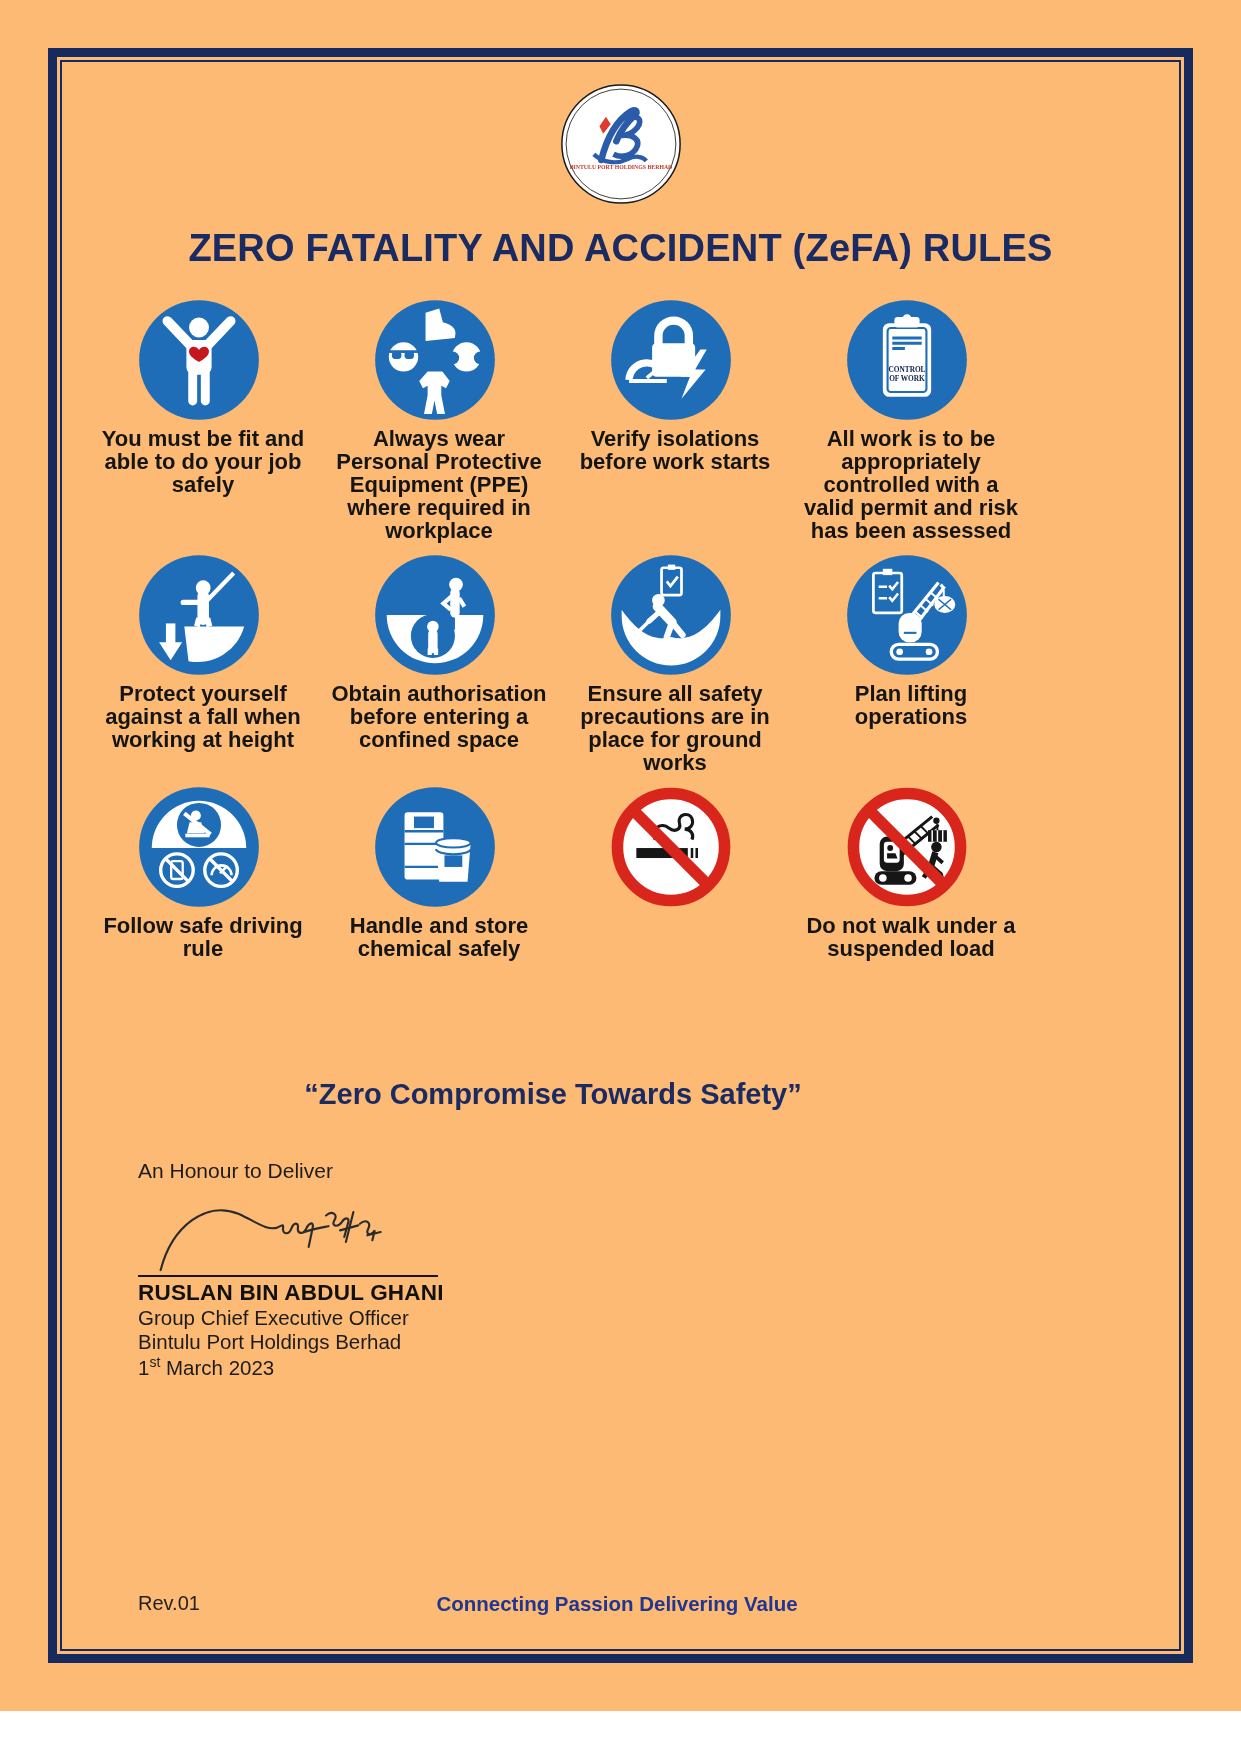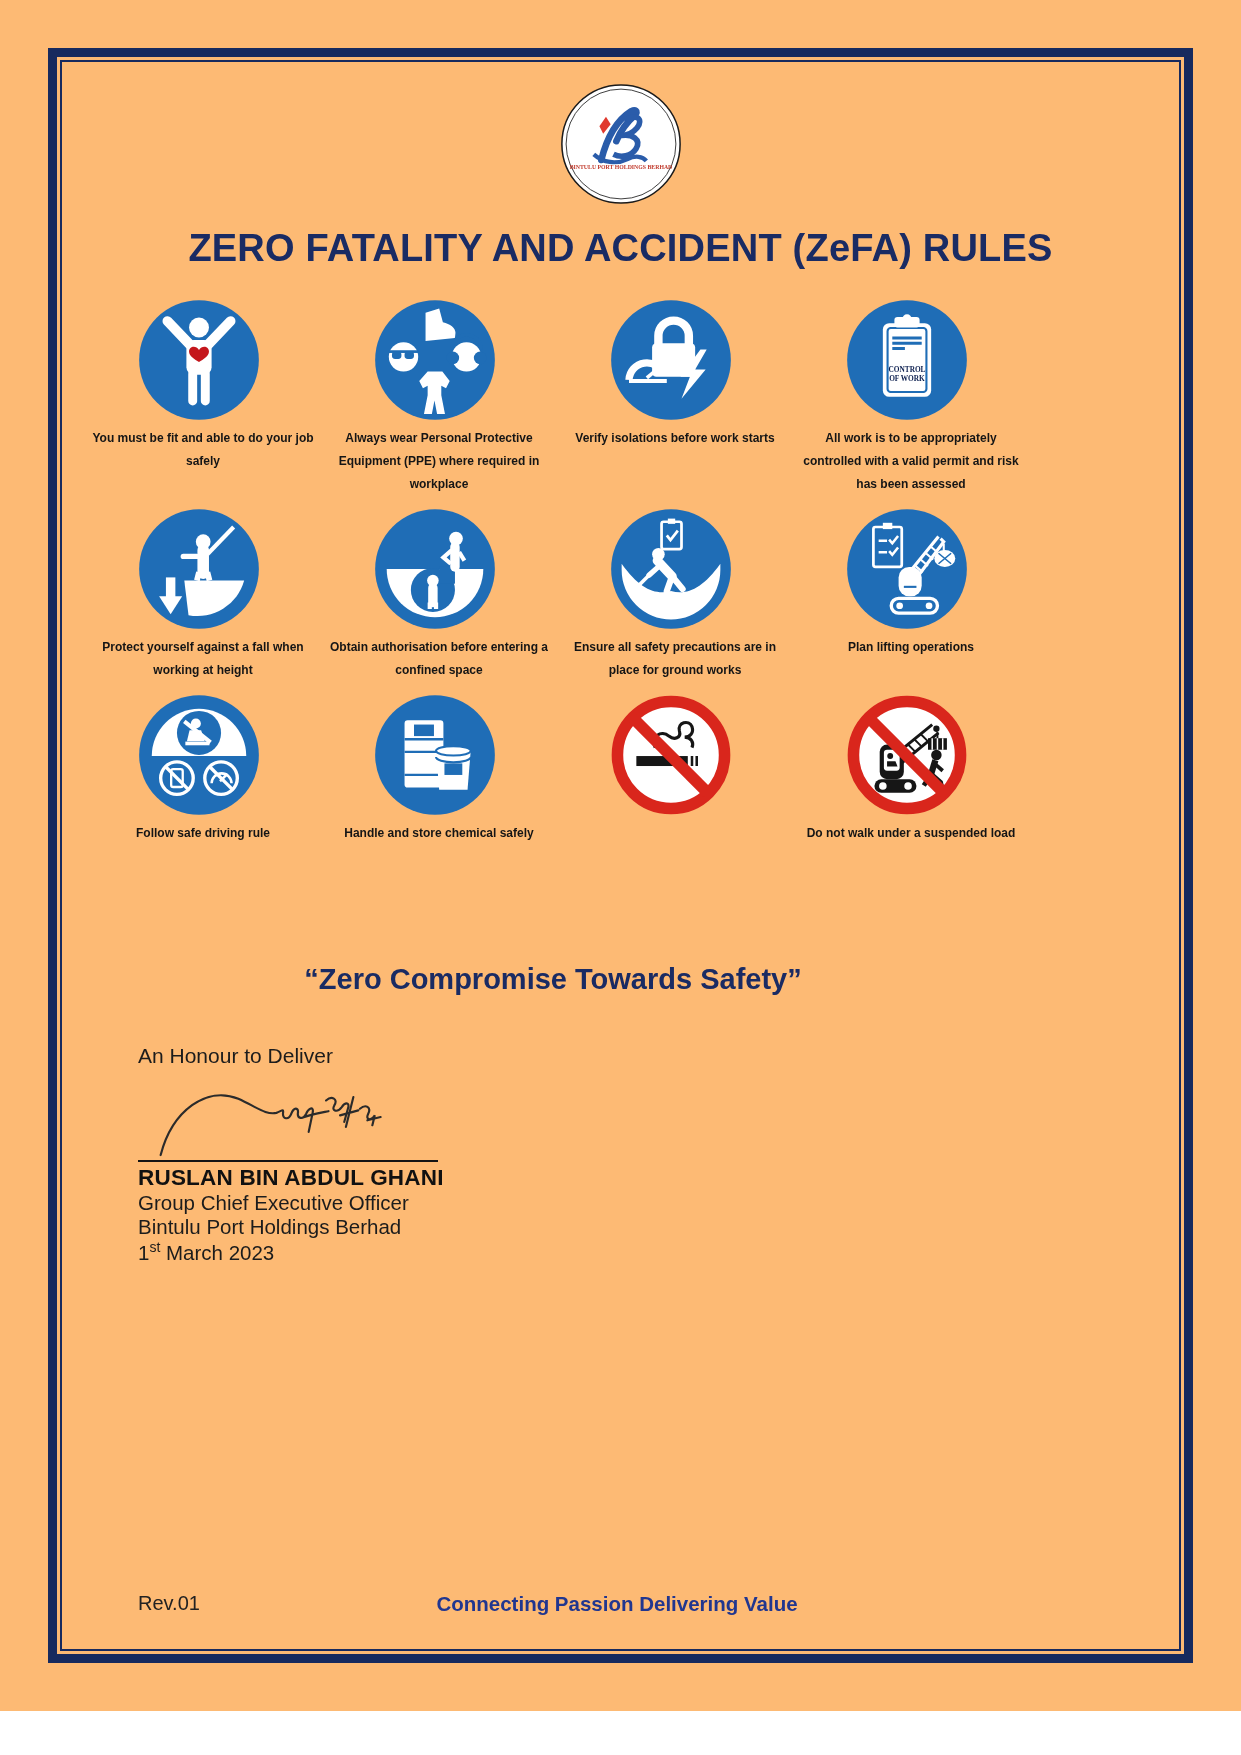--- a/index.html
+++ b/index.html
@@ -19,21 +19,21 @@
     color:#1a2b63; letter-spacing:0.2px; line-height:1.15;
   }
 
   .rules-grid {
     display:grid; grid-template-columns:repeat(4,236px); row-gap:10px;
     margin:26px 0 0 18px;
   }
   .rule-cell { display:flex; flex-direction:column; align-items:center; }
   .rule-cell svg.sign { width:126px; height:126px; display:block; }
   .rule-caption {
-    margin-top:4px; font-size:12px; font-weight:bold; color:#151515;
+    margin-top:4px; font-size:22px; font-weight:bold; color:#151515;
     text-align:center; line-height:23px; max-width:232px;margin-left:8px;
   }
 
   .quote {
     margin:118px 0 0 18px; width:944px; text-align:center;
     font-size:29px; font-weight:bold; color:#1a2b63;
   }
 
   .sig-block { margin:48px 0 0 75px; width:340px; }
   .sig-tagline { font-size:21px; color:#1c1c1c; }

